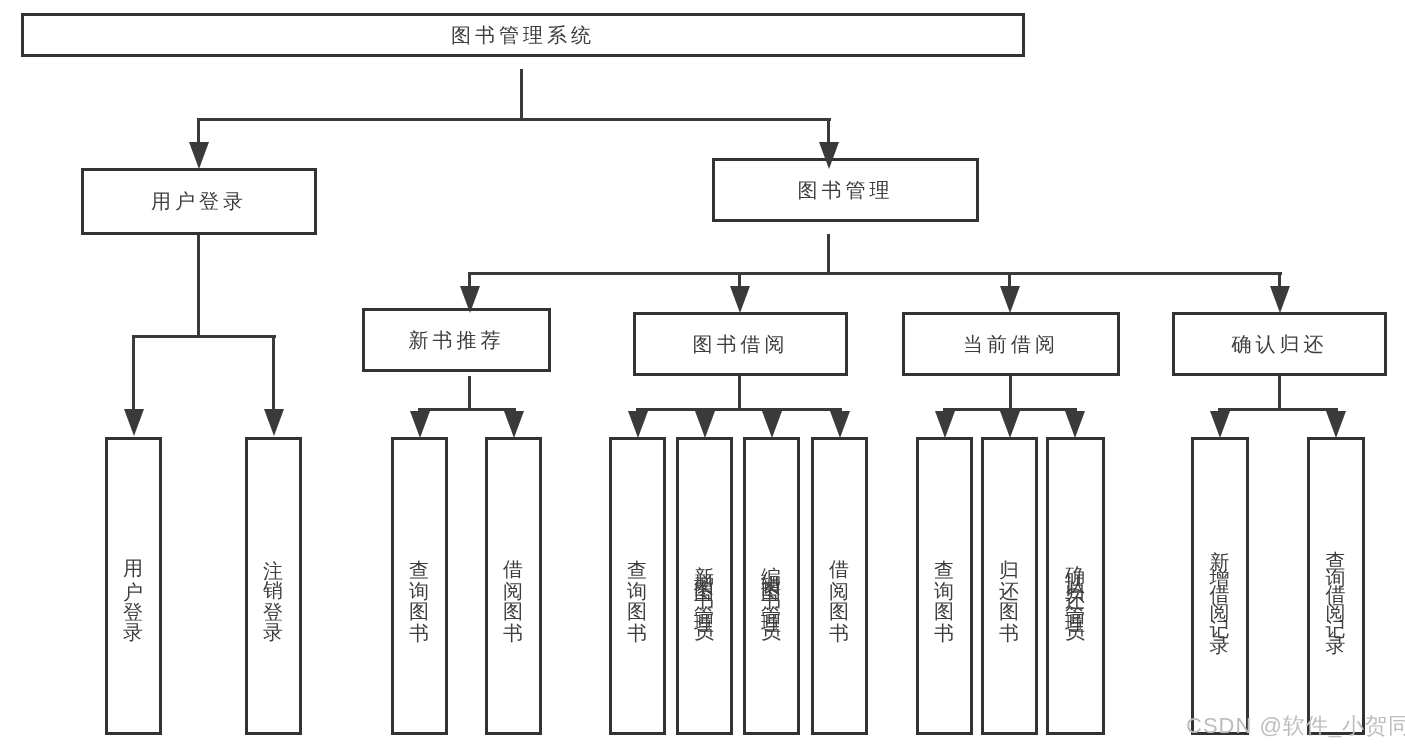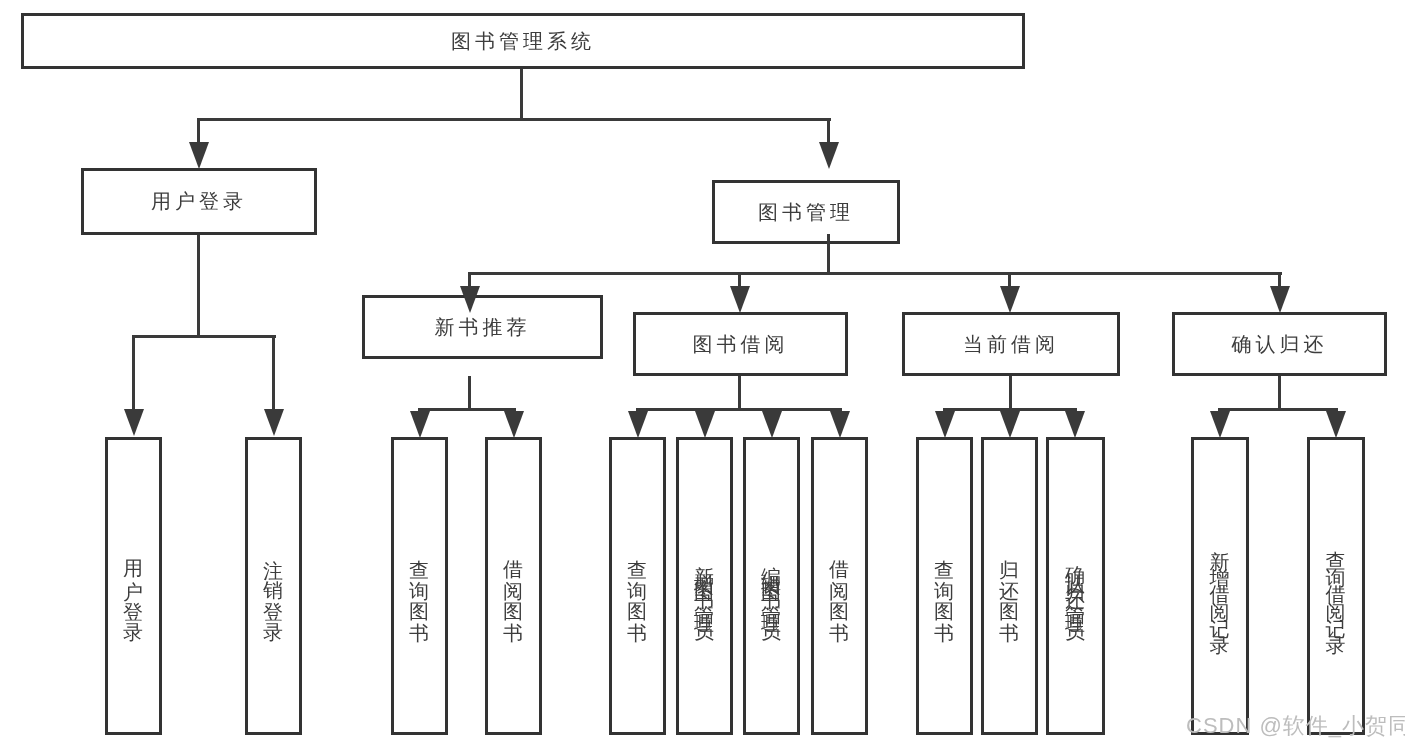--- a/index.html
+++ b/index.html
@@ -58,33 +58,33 @@
     letter-spacing: 1px;
     white-space: nowrap;
     z-index: 5;
   }
 </style>
 </head>
 <body>
 
 <div class="canvas">
 
-  <div class="box" style="left:21px;top:13px;width:1004px;height:56px">
+  <div class="box" style="left:21px;top:13px;width:1004px;height:44px">
     <span class="h-label root-label">图书管理系统</span>
   </div>
 
   <div class="box" style="left:81px;top:168px;width:236px;height:67px">
     <span class="h-label">用户登录</span>
   </div>
 
-  <div class="box" style="left:712px;top:180px;width:188px;height:64px">
+  <div class="box" style="left:712px;top:158px;width:267px;height:64px">
     <span class="h-label">图书管理</span>
   </div>
 
-  <div class="box" style="left:362px;top:295px;width:241px;height:64px">
+  <div class="box" style="left:362px;top:308px;width:189px;height:64px">
     <span class="h-label">新书推荐</span>
   </div>
 
   <div class="box" style="left:902px;top:312px;width:218px;height:64px">
     <span class="h-label">当前借阅</span>
   </div>
 
   <div class="box" style="left:633px;top:312px;width:215px;height:64px">
     <span class="h-label">图书借阅</span>
   </div>

